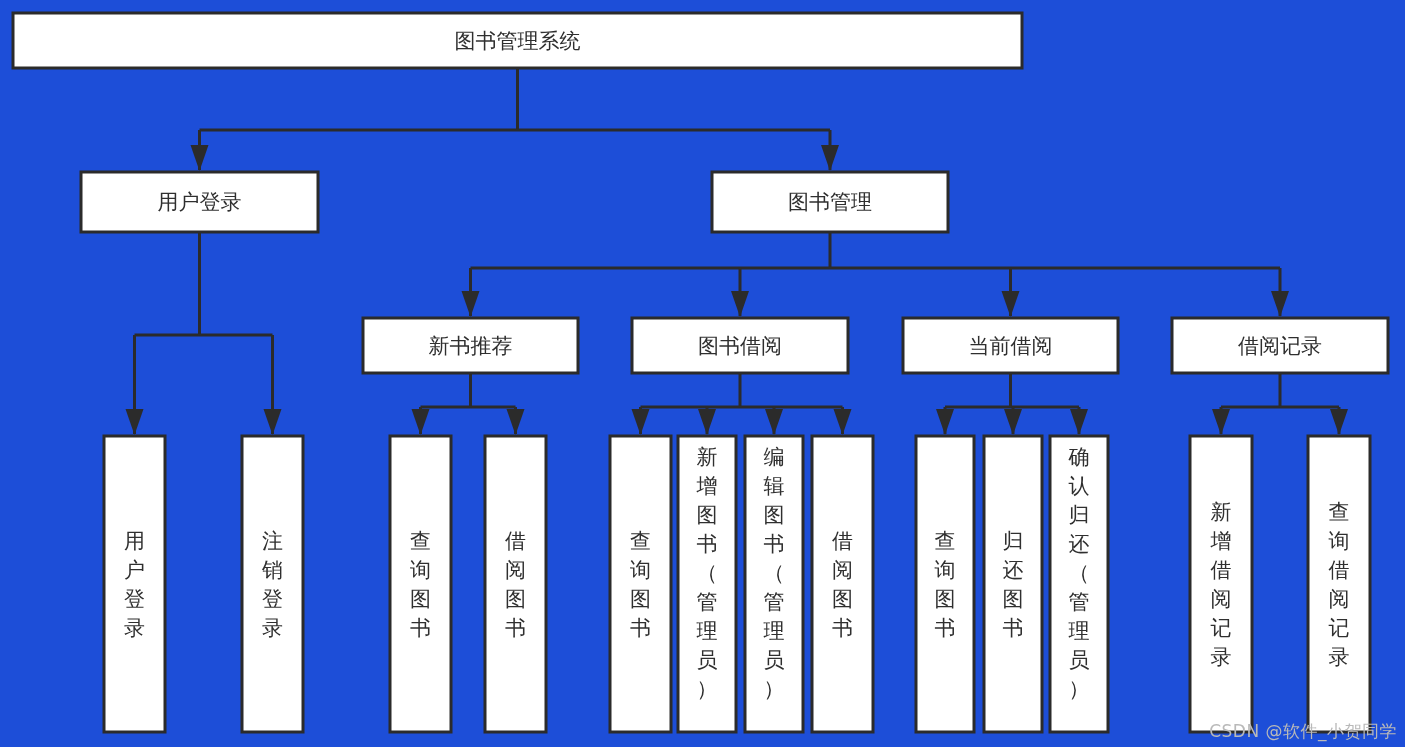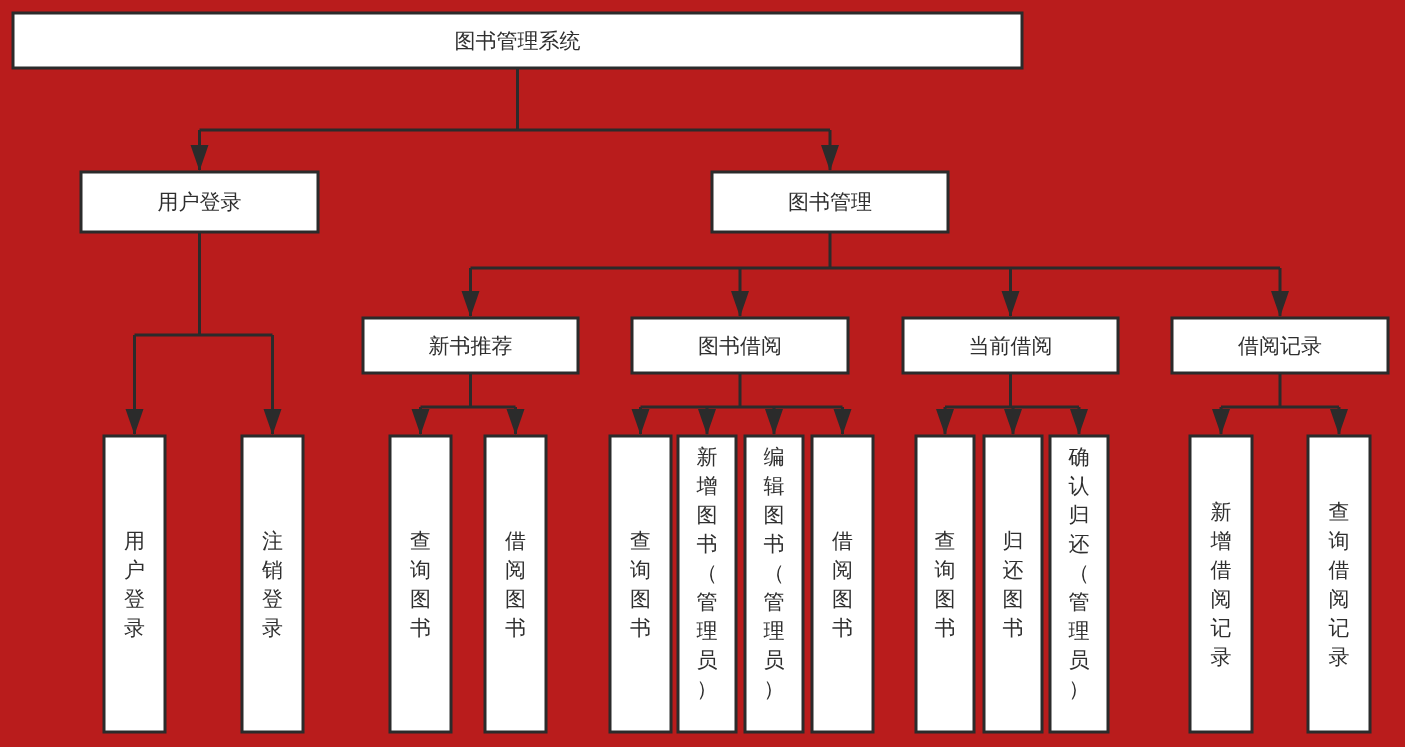--- a/index.html
+++ b/index.html
@@ -11,21 +11,21 @@
   body {
     width: 1405px;
     height: 747px;
     overflow: hidden;
     font-family: "DejaVu Sans", "Liberation Sans", sans-serif;
   }
   #diagram-root {
     position: relative;
     width: 1405px;
     height: 747px;
-    background: #b91c1c;
+    background: #1d4ed8;
   }
   svg.diagram-canvas {
     position: absolute;
     left: 0;
     top: 0;
     width: 1405px;
     height: 747px;
     display: block;
   }
   .node-box {
@@ -207,14 +207,15 @@
           <rect x="1190" y="436" width="62" height="296" class="node-box"></rect>
           <text x="1221" y="519" class="node-label-vertical"><tspan x="1221" dy="0">新</tspan><tspan x="1221" dy="29">增</tspan><tspan x="1221" dy="29">借</tspan><tspan x="1221" dy="29">阅</tspan><tspan x="1221" dy="29">记</tspan><tspan x="1221" dy="29">录</tspan></text>
         </g>
         <g>
           <rect x="1308" y="436" width="62" height="296" class="node-box"></rect>
           <text x="1339" y="519" class="node-label-vertical"><tspan x="1339" dy="0">查</tspan><tspan x="1339" dy="29">询</tspan><tspan x="1339" dy="29">借</tspan><tspan x="1339" dy="29">阅</tspan><tspan x="1339" dy="29">记</tspan><tspan x="1339" dy="29">录</tspan></text>
         </g>
       </g>
   </svg>
 
+  <div class="watermark-text">CSDN @软件_小贺同学</div>
 
 </div>
 
 </body></html>

